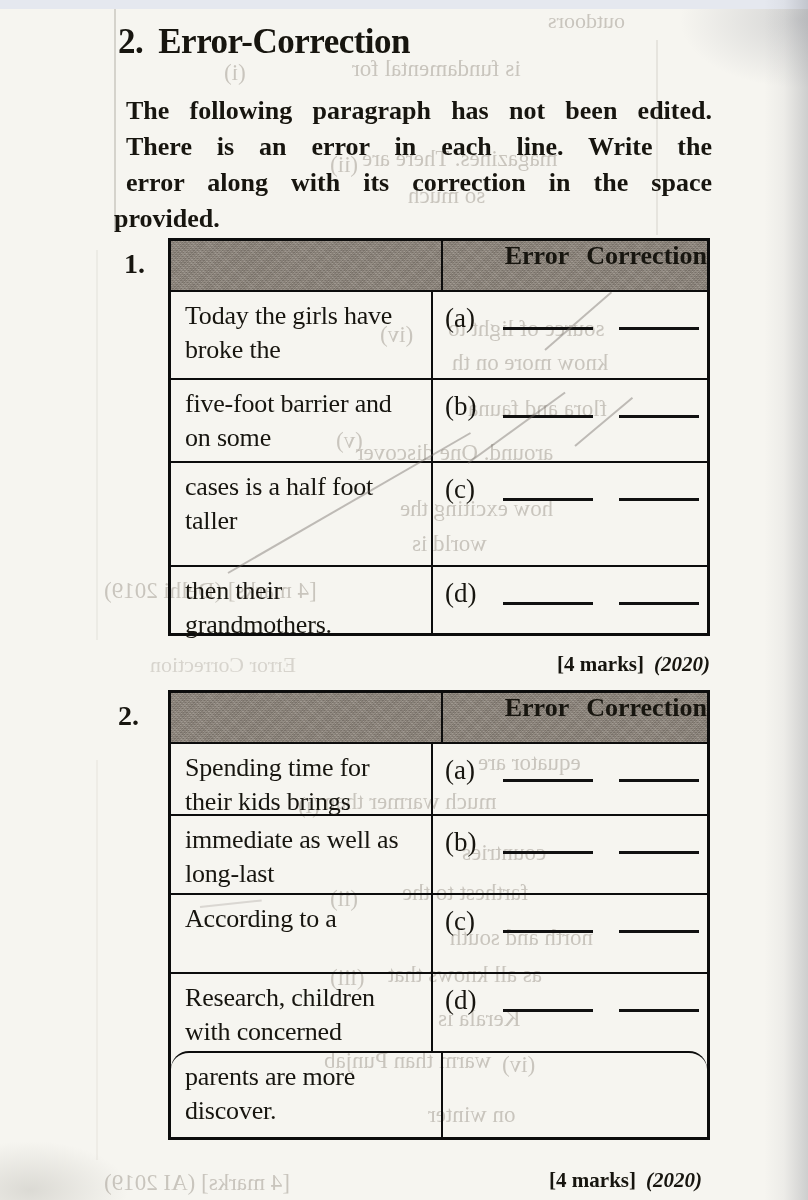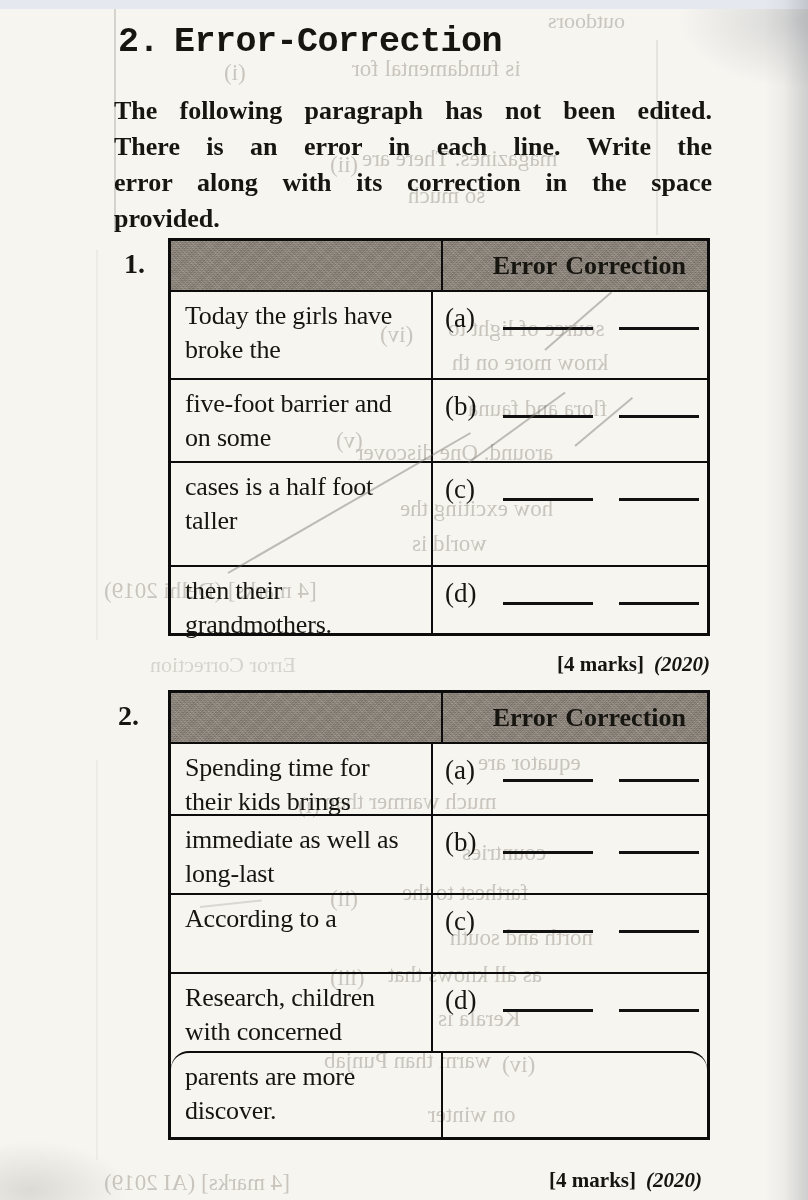--- a/index.html
+++ b/index.html
@@ -9,39 +9,39 @@
       radial-gradient(160px 90px at 800px 20px, rgba(135,138,148,.30), transparent 75%),
       linear-gradient(#f6f5f0,#f6f5f0);
     font-family:"Liberation Serif", serif; color:#17150f;}
   .topstrip{position:absolute;top:0;left:0;right:0;height:9px;background:#e5e8ef;}
   .shadow-right{position:absolute;top:0;right:0;width:44px;height:100%;
     background:linear-gradient(to left, rgba(128,131,140,.34), rgba(128,131,140,.08) 55%, transparent);}
   .vline{position:absolute;width:2px;background:rgba(168,164,154,.42);}
   .ghost{position:absolute;transform:scaleX(-1);color:#a9a39a;opacity:.58;font-size:23px;
     white-space:nowrap;font-family:"Liberation Serif",serif;}
   .pencil{position:absolute;border-top:2px solid rgba(112,106,100,.42);transform-origin:0 50%;}
-  .title{position:absolute;left:118px;top:22px;font-family:Liberation Mono, monospace;
+  .title{position:absolute;left:118px;top:22px;font-family:Liberation Serif, serif;
     font-weight:bold;font-size:35px;letter-spacing:-0.5px;}
   .title .num{margin-right:15px;}
   .instructions{position:absolute;left:114px;top:93px;width:598px;
     font-weight:bold;font-size:26px;line-height:36px;}
-  .instructions .just{text-align:justify;text-align-last:justify;}
+  .instructions .just{text-align:justify;text-align-last:justify;padding-left:12px;}
   .ex-num{position:absolute;font-size:28px;font-weight:bold;}
   .etable{position:absolute;left:168px;width:542px;border:3px solid #0c0c0c;box-sizing:border-box;
     background:transparent;}
   .row{display:flex;border-top:2.5px solid #0c0c0c;box-sizing:border-box;}
   .row.header{border-top:none;}
   .cell-l{width:272px;border-right:2.5px solid #0c0c0c;box-sizing:border-box;padding:7px 4px 4px 14px;}
   .cell-r{flex:1;box-sizing:border-box;padding:9px 8px 0 12px;}
   .hdr{background-color:#8d857c;background-image:
     repeating-linear-gradient(45deg, rgba(255,255,255,.10) 0 1px, transparent 1px 3px),
     repeating-linear-gradient(-45deg, rgba(30,25,20,.13) 0 1px, transparent 1px 2px),
     repeating-linear-gradient(0deg, rgba(235,228,218,.09) 0 1px, rgba(40,35,30,.07) 1px 2px);}
-  .row.header .cell-r{display:flex;justify-content:flex-end;align-items:center;gap:8px;
-    padding:0 21px 0 0;font-weight:bold;font-size:26px;}
+  .row.header .cell-r{display:flex;justify-content:flex-end;gap:17px;
+    padding:0 0 0 0;font-weight:bold;font-size:26px;}
   .cell-text{font-size:26px;line-height:34px;letter-spacing:-0.2px;white-space:nowrap;}
   .ans{display:flex;align-items:flex-start;}
   .letter{font-size:27px;line-height:34px;width:44px;flex:none;}
   .blank{height:26px;border-bottom:3px solid #111;flex:none;}
   .b1{width:90px;margin-left:14px;}
   .b2{width:80px;margin-left:26px;}
   .marks{position:absolute;font-size:21px;white-space:nowrap;}
   .marks .m{font-weight:bold;}
   .marks .y{font-weight:bold;font-style:italic;margin-left:10px;}
 </style>

